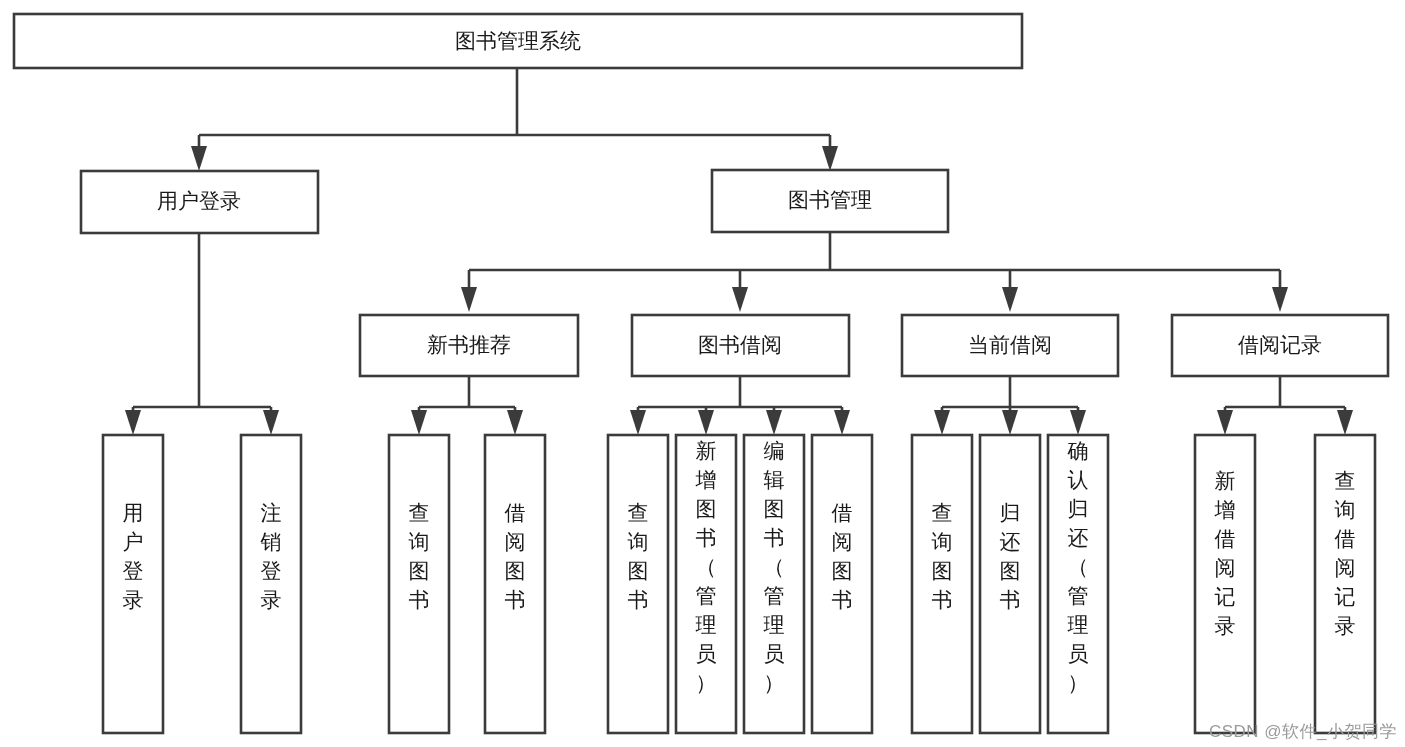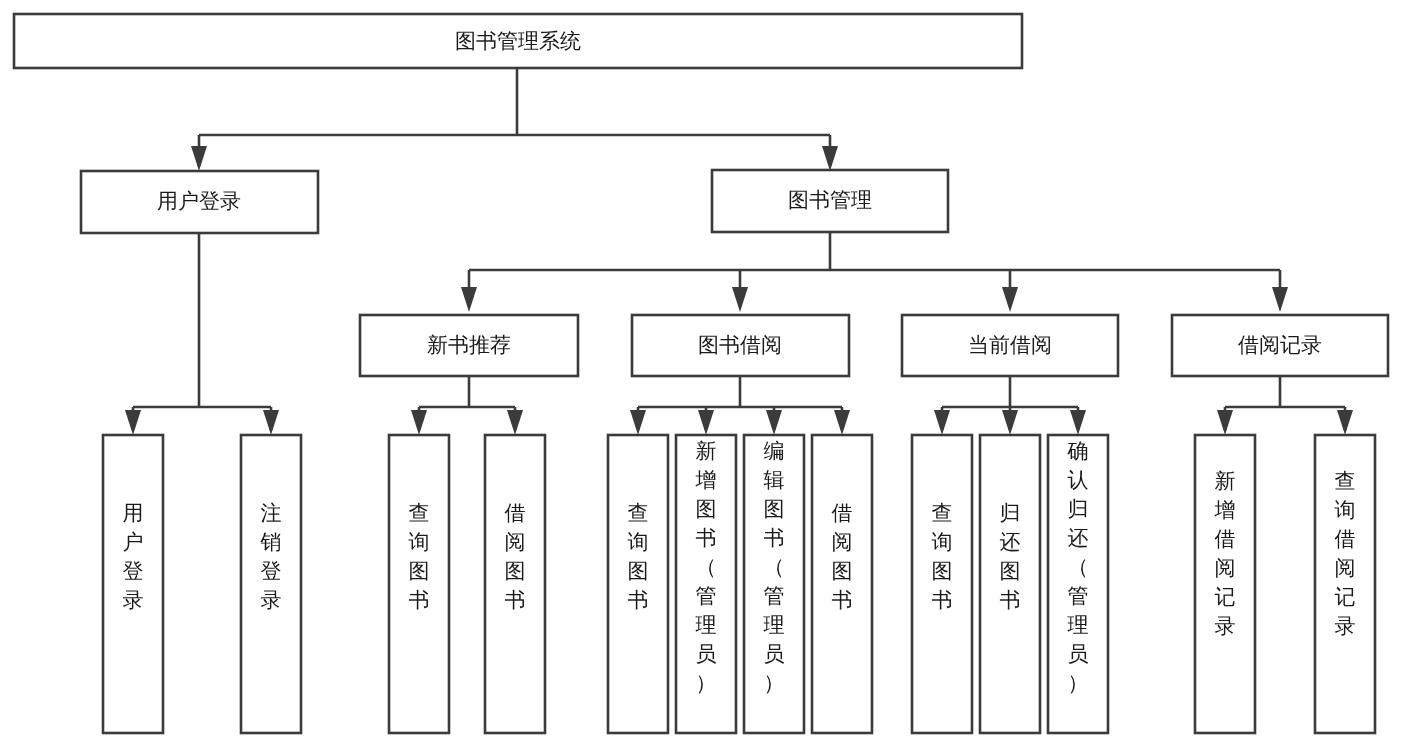--- a/index.html
+++ b/index.html
@@ -231,13 +231,14 @@
       <rect class="node-box" x="1195" y="435" width="60" height="298"></rect>
       <text class="node-label-v" x="1225" y="488"><tspan x="1225" y="488">新</tspan><tspan x="1225" y="517">增</tspan><tspan x="1225" y="546">借</tspan><tspan x="1225" y="575">阅</tspan><tspan x="1225" y="604">记</tspan><tspan x="1225" y="633">录</tspan></text>
     </g>
     <g>
       <rect class="node-box" x="1315" y="435" width="60" height="298"></rect>
       <text class="node-label-v" x="1345" y="488"><tspan x="1345" y="488">查</tspan><tspan x="1345" y="517">询</tspan><tspan x="1345" y="546">借</tspan><tspan x="1345" y="575">阅</tspan><tspan x="1345" y="604">记</tspan><tspan x="1345" y="633">录</tspan></text>
     </g>
 
   </svg>
 
+  <div class="watermark">CSDN @软件_小贺同学</div>
 </div>
 
 </body></html>

